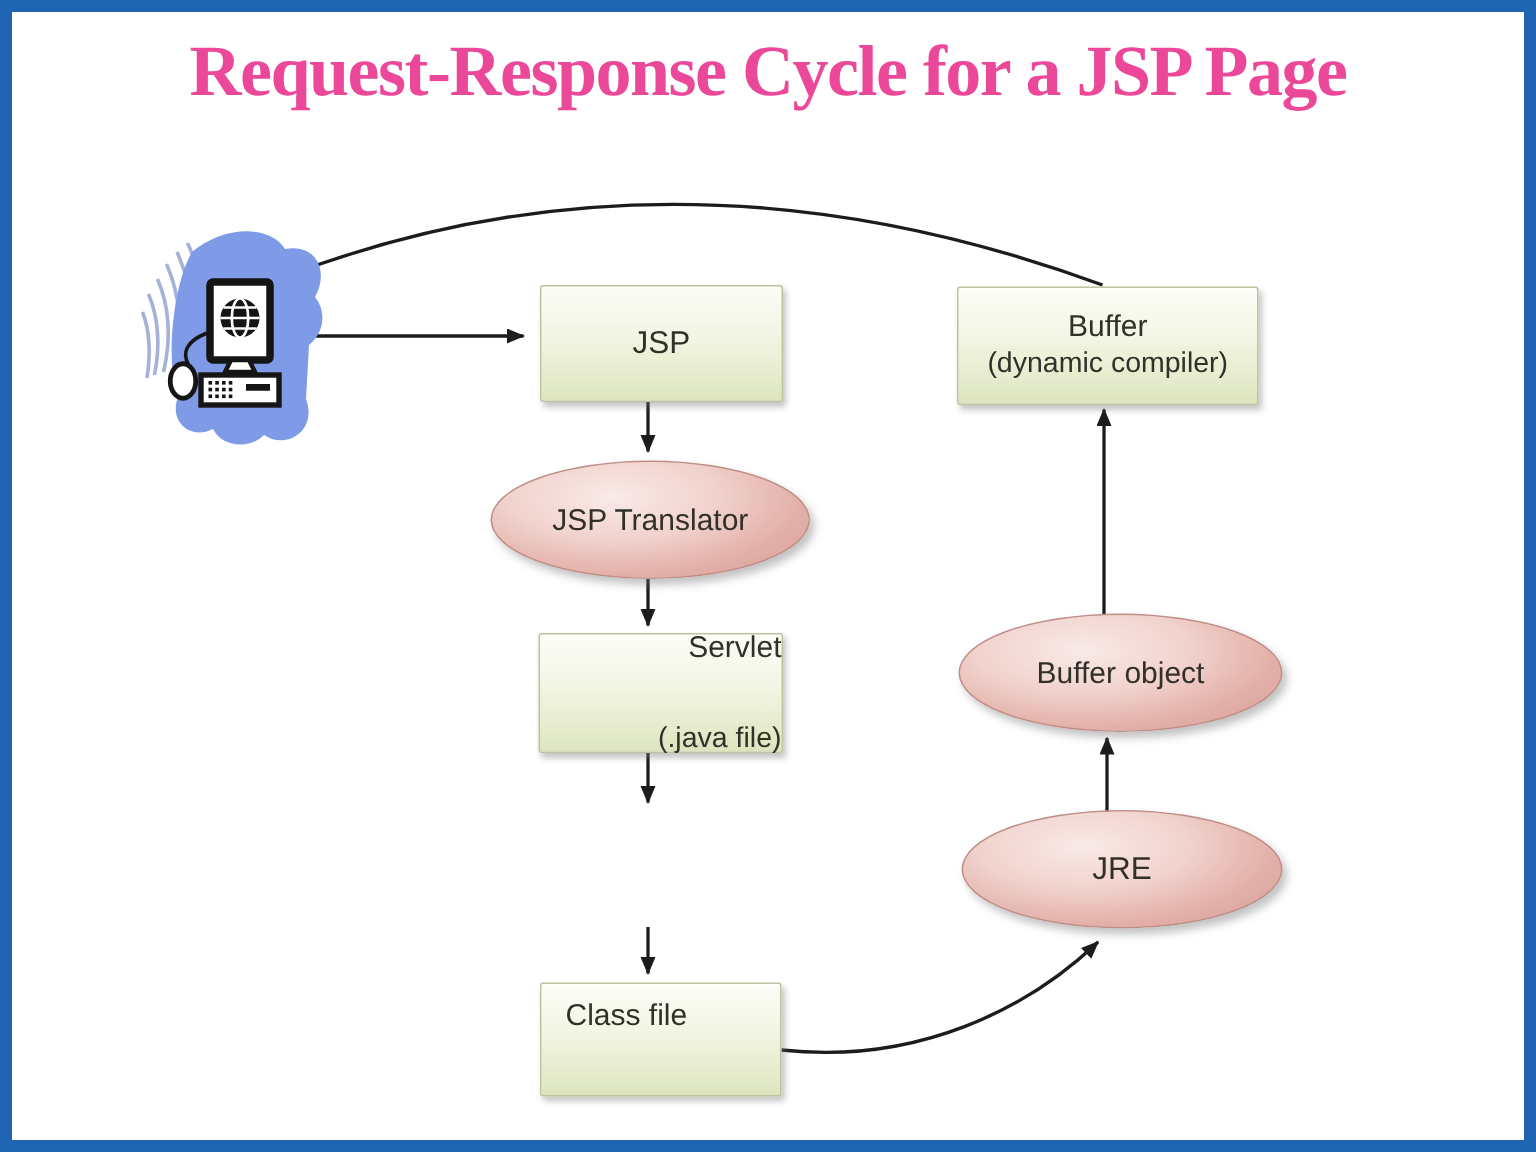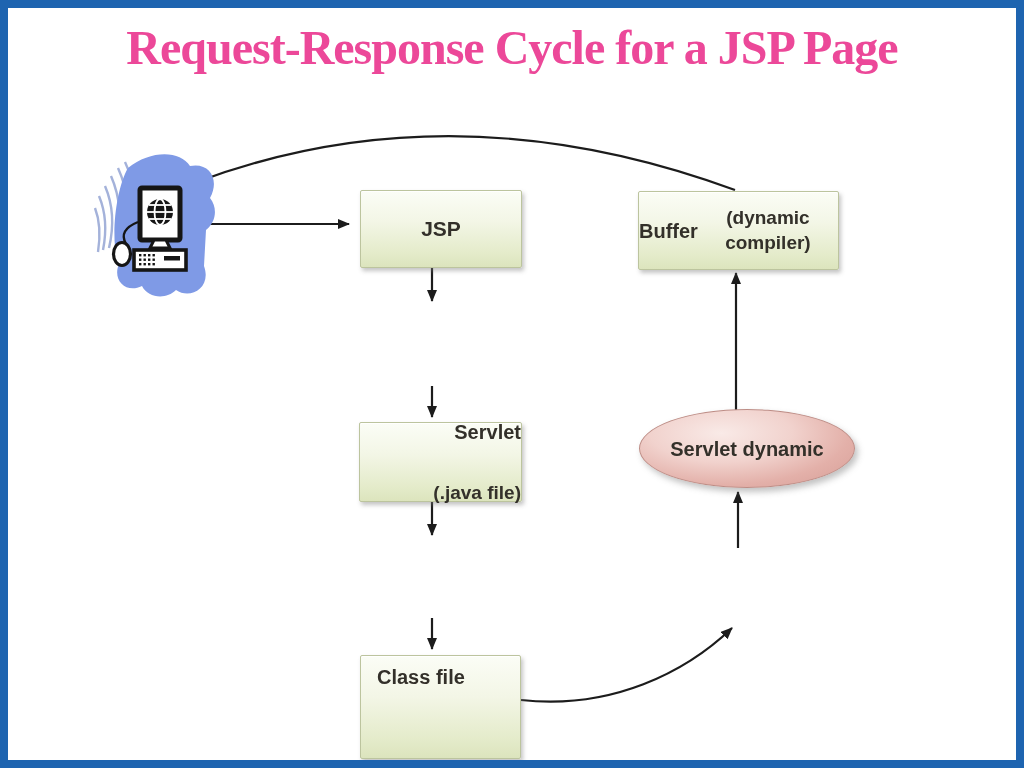--- a/index.html
+++ b/index.html
@@ -10,40 +10,40 @@
   .frame{position:absolute;inset:0;border:8px solid #1e64b0;z-index:60;pointer-events:none;}
   .title{
     position:absolute;top:20px;left:0;width:100%;margin:0;text-align:center;
     font-family:"Liberation Serif",serif;font-weight:bold;font-size:48px;
     color:#ec4899;letter-spacing:-1px;white-space:nowrap;z-index:5;
   }
   .arrows{position:absolute;left:0;top:0;z-index:1;}
   .client{position:absolute;left:92px;top:148px;z-index:2;}
   .node{
     position:absolute;display:flex;align-items:center;justify-content:center;
-    color:#33302a;font-weight:bold;text-align:center;z-index:3;line-height:1.3;
+    color:#33302a;font-weight:normal;text-align:center;z-index:3;line-height:1.3;
   }
   .gbox{
     border:1px solid #bcc49e;border-radius:2px;
     background:linear-gradient(180deg,#fbfdf6 0%,#f3f6e6 40%,#e4ebca 82%,#dce4bd 100%);
     box-shadow:2px 3px 4px rgba(125,125,125,.45), inset 0 1px 0 rgba(255,255,255,.9);
   }
   .ellipse{
     border-radius:50%;border:1px solid #bd8d86;
     background:radial-gradient(ellipse at 38% 30%, #f9eae7 0%, #f1d2cd 38%, #e3b0a9 68%, #d59c95 100%);
     box-shadow:3px 4px 6px rgba(120,120,120,.45);
   }
   #node-jsp{left:360px;top:190px;width:160px;height:76px;font-size:21px;}
   #node-translator{left:327px;top:307px;width:211px;height:77px;font-size:20px;}
   #node-servlet{left:359px;top:422px;width:161px;height:78px;flex-direction:column;align-items:flex-end;font-size:20px;}
   #node-servlet .l1{text-align:center;}
   #node-servlet .l2{text-align:left;padding-left:8px;font-size:19px;margin-top:36px;}
   #node-compiler{left:330px;top:541px;width:208px;height:75px;font-size:20px;}
-  #node-classfile{left:360px;top:655px;width:161px;height:104px;align-items:flex-start;justify-content:flex-start;padding:8px 0 0 16px;box-sizing:border-box;font-size:20px;}
-  #node-buffer{left:638px;top:191px;width:199px;height:77px;font-size:20px;}
+  #node-classfile{left:360px;top:655px;width:161px;height:76px;align-items:flex-start;justify-content:flex-start;padding:8px 0 0 16px;box-sizing:border-box;font-size:20px;}
+  #node-buffer{left:638px;top:191px;width:199px;height:77px;flex-direction:column;font-size:20px;}
   #node-buffer .l2{font-size:19px;}
   #node-servletobj{left:639px;top:409px;width:214px;height:77px;font-size:20px;}
   #node-jre{left:641px;top:540px;width:212px;height:77px;font-size:21px;}
 </style>
 </head>
 <body>
 
 <div class="slide">
   <div class="frame"></div>
 
@@ -106,33 +106,39 @@
           <rect x="60.5" y="115" width="2.4" height="2.4"></rect>
         <rect x="72" y="108" width="16" height="4.5"></rect>
       </g>
     </g>
   </svg>
 
   <div class="node gbox" id="node-jsp">
     <span>JSP</span>
   </div>
 
+  <div class="node ellipse" id="node-translator">
+    <span>JSP Translator</span>
+  </div>
 
   <div class="node gbox" id="node-servlet">
     <span class="l1">Servlet</span>
     <span class="l2">(.java file)</span>
   </div>
 
 
   <div class="node gbox" id="node-classfile">
     <span>Class file</span>
   </div>
 
   <div class="node gbox" id="node-buffer">
     <span class="l1">Buffer</span>
     <span class="l2">(dynamic compiler)</span>
   </div>
 
   <div class="node ellipse" id="node-servletobj">
-    <span>Servlet dynamic</span>
+    <span>Buffer object</span>
   </div>
 
+  <div class="node ellipse" id="node-jre">
+    <span>JRE</span>
+  </div>
 </div>
 
 </body></html>

